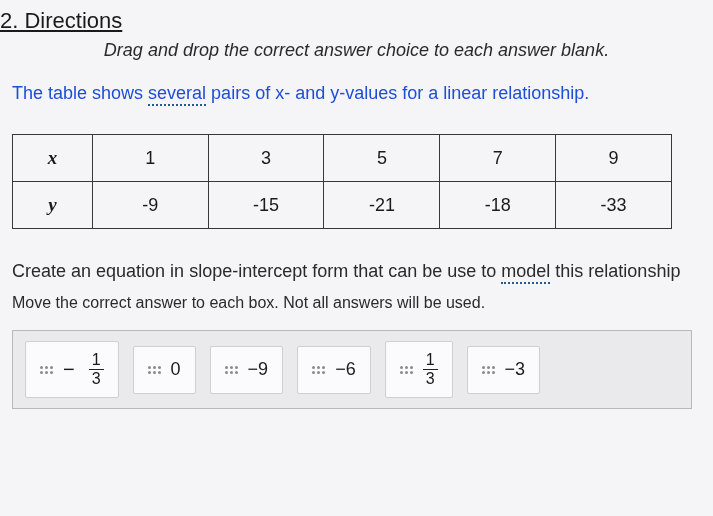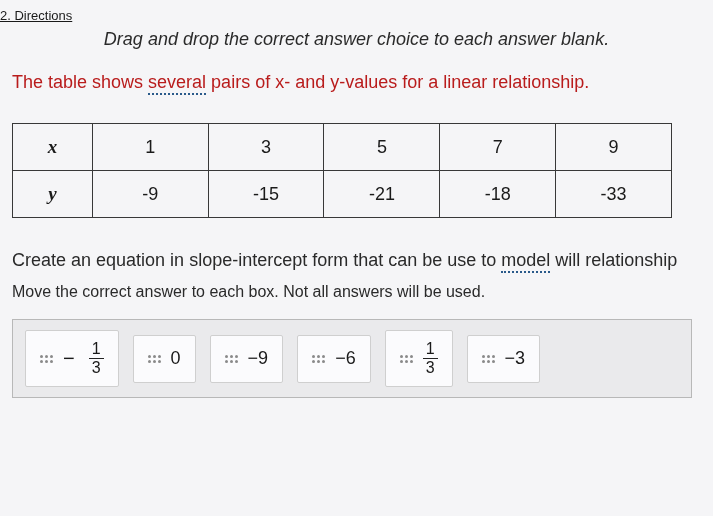--- a/index.html
+++ b/index.html
@@ -6,37 +6,37 @@
   body {
     width: 713px;
     height: 516px;
     background: #f5f5f7;
     font-family: Arial, sans-serif;
     color: #1a1a1a;
     padding: 8px 12px 12px 12px;
     overflow: hidden;
   }
   .section-num {
-    font-size: 13px;
+    font-size: 22px;
     font-weight: 500;
     text-decoration: underline;
     margin-bottom: 6px;
     margin-left: -12px;
   }
   .instruction {
     font-style: italic;
     font-size: 18px;
     margin-bottom: 22px;
     color: #2a2a2a;
     text-align: center;
   }
   .desc {
     font-size: 18px;
     margin-bottom: 30px;
-    color: #b91c1c;
+    color: #1d4ed8;
   }
   .dotted { border-bottom: 2px dotted #2a5a8a; padding-bottom: 1px; }
   table.data {
     border-collapse: collapse;
     width: 660px;
     margin-bottom: 32px;
   }
   table.data td {
     border: 1px solid #383838;
     text-align: center;
@@ -129,21 +129,21 @@
     <td class="cell">-9</td>
     <td class="cell">-15</td>
     <td class="cell">-21</td>
     <td class="cell">-18</td>
     <td class="cell">-33</td>
   </tr>
 </tbody>
   </table>
 
 <div class="create">
-  <span>Create an equation in slope-intercept form that can be use to </span><span class="dotted">model</span><span> will relationship</span>
+  <span>Create an equation in slope-intercept form that can be use to </span><span class="dotted">model</span><span> this relationship</span>
 </div>
 
 <div class="move">Move the correct answer to each box. Not all answers will be used.</div>
 
 <div class="choices-wrap">
 
   <div class="choice">
     <div class="grip">
         <span></span>
         <span></span>

